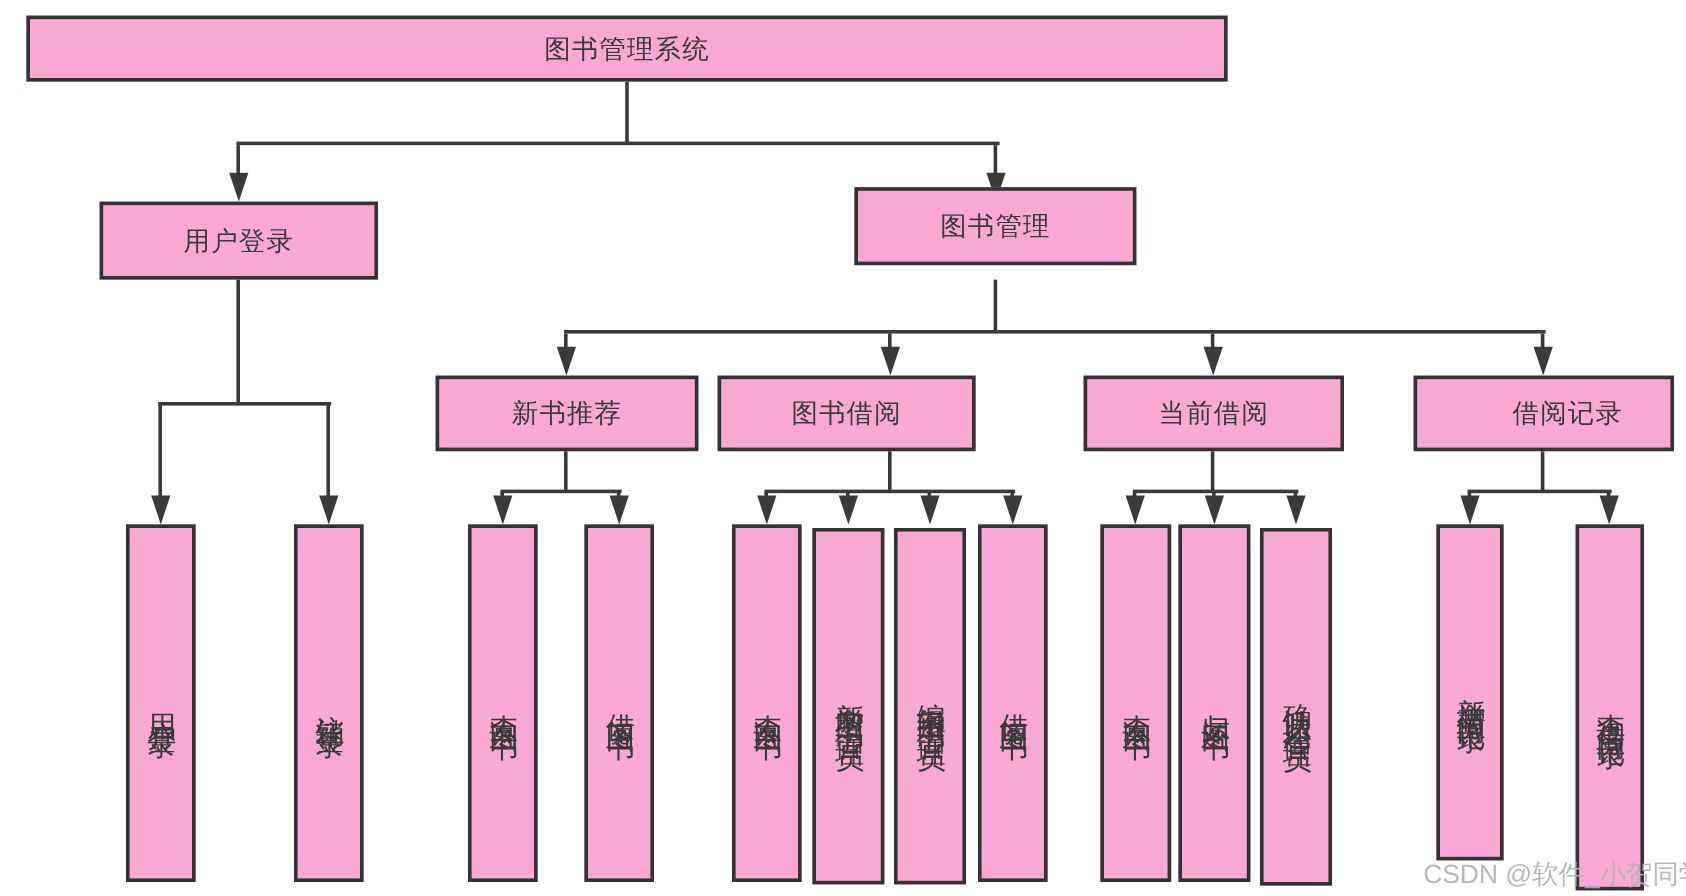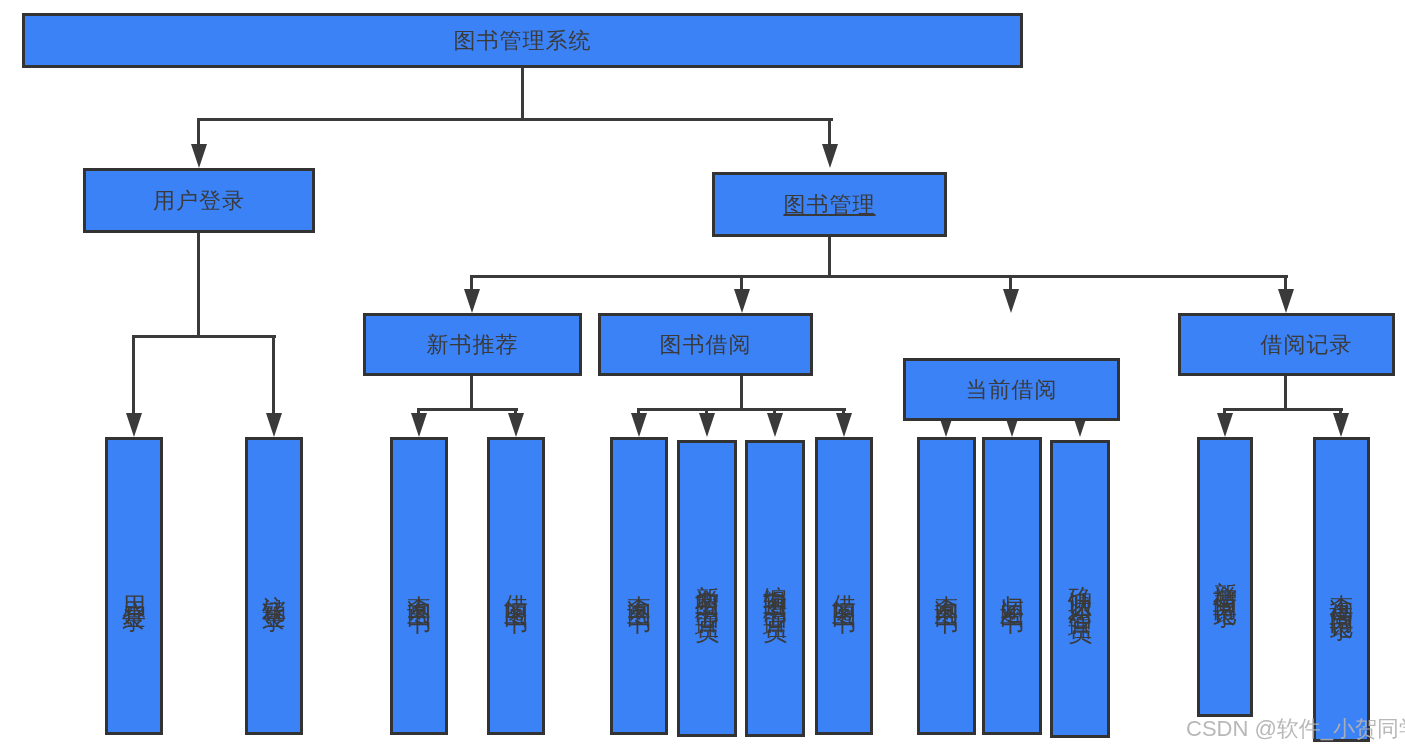--- a/index.html
+++ b/index.html
@@ -1,21 +1,21 @@
 <!DOCTYPE html>
 <html><head>
 <meta charset="utf-8">
 <style>
   html,body{margin:0;padding:0;background:#ffffff;}
   .stage{
     position:relative;width:1405px;height:747px;background:#ffffff;overflow:hidden;
     font-family:"Liberation Sans", sans-serif;
   }
   .node{
-    position:absolute;background:#3b82f6;border:3px solid #333333;box-sizing:border-box;
+    position:absolute;background:#f9a8d4;border:3px solid #333333;box-sizing:border-box;
     display:flex;align-items:center;justify-content:center;color:#3a3a3a;z-index:2;
   }
   .h-node{font-size:22px;letter-spacing:1px;white-space:nowrap;}
   .v-node .vtext{
     writing-mode:vertical-rl;text-orientation:mixed;
     font-size:24px;letter-spacing:5px;line-height:1;color:#3a3a3a;
   }
   .line{position:absolute;background:#3a3a3a;z-index:1;}
   .arrow{
     position:absolute;width:0;height:0;z-index:1;
@@ -33,33 +33,33 @@
 <div class="stage">
 
   <div class="node h-node" style="left:22px;top:13px;width:1001px;height:55px;">
     <span>图书管理系统</span>
   </div>
 
   <div class="node h-node" style="left:83px;top:168px;width:232px;height:65px;">
     <span>用户登录</span>
   </div>
 
-  <div class="node h-node" style="left:712px;top:172px;width:235px;height:65px;text-decoration:underline;">
+  <div class="node h-node" style="left:712px;top:156px;width:235px;height:65px;">
     <span>图书管理</span>
   </div>
 
   <div class="node h-node" style="left:363px;top:313px;width:219px;height:63px;text-align:center;">
     <span>新书推荐</span>
   </div>
 
   <div class="node h-node" style="left:598px;top:313px;width:215px;height:63px;">
     <span>图书借阅</span>
   </div>
 
-  <div class="node h-node" style="left:903px;top:313px;width:217px;height:63px;margin-top:45px;">
+  <div class="node h-node" style="left:903px;top:313px;width:217px;height:63px;">
     <span>当前借阅</span>
   </div>
 
   <div class="node h-node" style="left:1178px;top:313px;width:217px;height:63px;padding-left:40px;">
     <span>借阅记录</span>
   </div>
 
   <div class="node v-node" style="left:105px;top:437px;width:58px;height:298px;">
     <span class="vtext">用户登录</span>
   </div>

